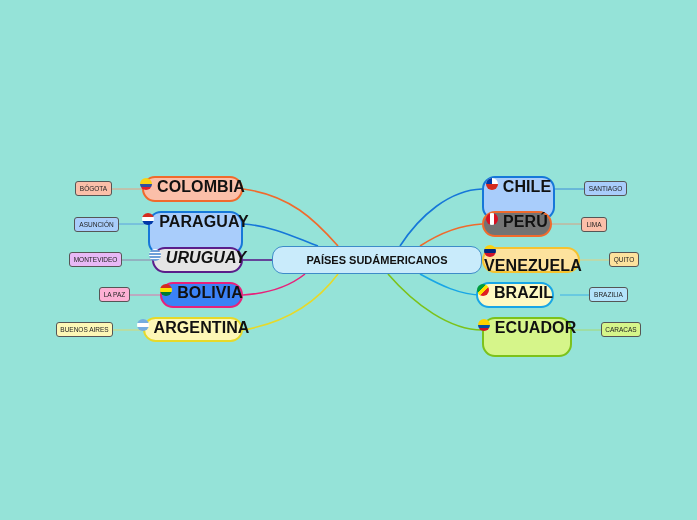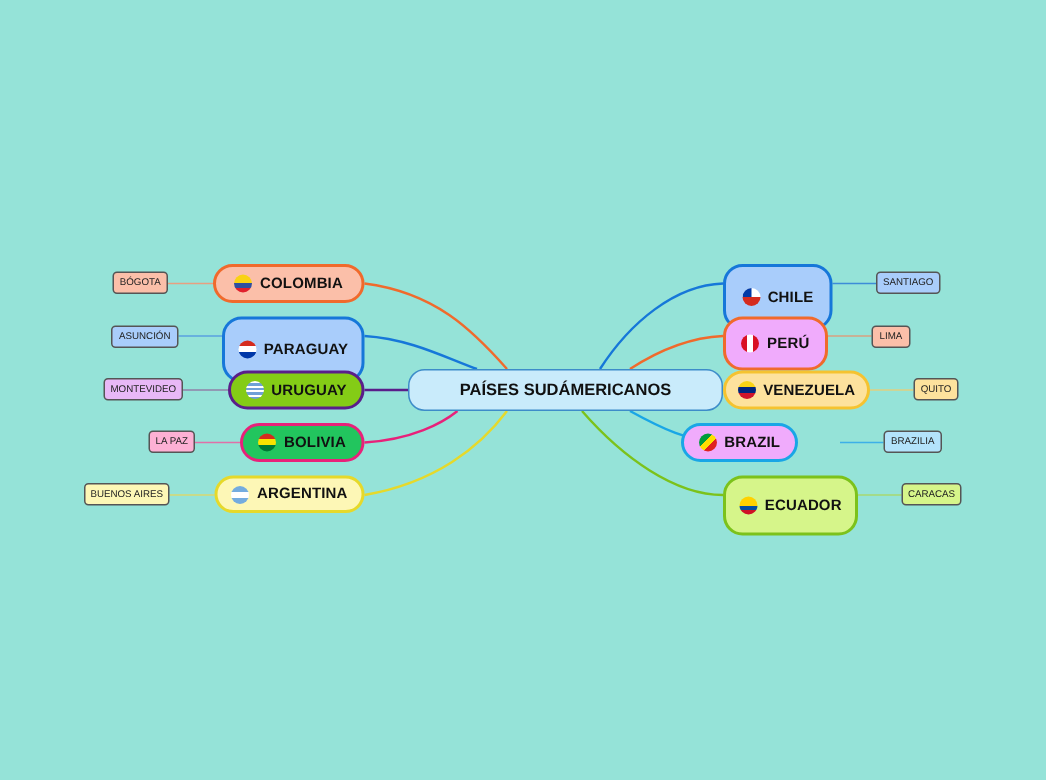--- a/index.html
+++ b/index.html
@@ -5,22 +5,22 @@
   html, body { margin: 0; padding: 0; }
   body {
     width: 697px; height: 520px; position: relative; overflow: hidden;
     background: #95e3d8;
     font-family: "Liberation Sans", "DejaVu Sans", sans-serif;
   }
   svg.edges { position: absolute; left: 0; top: 0; width: 697px; height: 520px; }
   .node {
     position: absolute; box-sizing: border-box;
     border-radius: 13px; border: 2px solid;
-    display: flex; align-items: center; justify-content: center;
-    font-weight: bold; font-size: 10px; color: #111;
+    display: flex; justify-content: center;
+    font-weight: bold; font-size: 16px; color: #111;
     letter-spacing: 0.1px; cursor: pointer;
   }
   .node .flag {
     width: 12px; height: 12px; border-radius: 50%; margin-right: 5px;
     flex: 0 0 12px; overflow: hidden; position: relative;
   }
   .root {
     position: absolute; box-sizing: border-box;
     left: 272px; top: 246px; width: 210px; height: 28px;
     border-radius: 11px; border: 1.5px solid #3d8cc9;
@@ -71,48 +71,48 @@
 </div>
 
 <div class="node" style="left:142px;top:176px;width:101px;height:26px;background:#fbbfa9;border-color:#f06a2c;">
   <span class="flag" style="background:linear-gradient(#f9d214 0 50%,#2f4fa0 50% 75%,#e0202c 75%);"></span>
   <span>COLOMBIA</span>
 </div>
 <div class="node" style="left:148px;top:211px;width:95px;height:44px;background:#a9cdfb;border-color:#1677d9;">
   <span class="flag" style="background:linear-gradient(#d52b1e 0 33%,#fff 33% 66%,#0038a8 66%);"></span>
   <span>PARAGUAY</span>
 </div>
-<div class="node" style="left:152px;top:247px;width:91px;height:26px;background:#84cc16;border-color:#5a1e8a;">
+<div class="node" style="left:152px;top:247px;width:91px;height:26px;background:#e5e5e5;border-color:#5a1e8a;font-style:italic;">
   <span class="flag" style="background:repeating-linear-gradient(#fff 0 1.5px,#6fa0d8 1.5px 3px);"></span>
   <span>URUGUAY</span>
 </div>
-<div class="node" style="left:160px;top:282px;width:83px;height:26px;background:#22c55e;border-color:#e8217a;">
+<div class="node" style="left:160px;top:282px;width:83px;height:26px;background:#3b82f6;border-color:#e8217a;">
   <span class="flag" style="background:linear-gradient(#d52b1e 0 33%,#f9e300 33% 66%,#007934 66%);"></span>
   <span>BOLIVIA</span>
 </div>
 <div class="node" style="left:143px;top:317px;width:100px;height:25px;background:#fdf7b6;border-color:#e6d92a;">
   <span class="flag" style="background:linear-gradient(#74acdf 0 33%,#fff 33% 66%,#74acdf 66%);"></span>
   <span>ARGENTINA</span>
 </div>
 
 <div class="node" style="left:482px;top:176px;width:73px;height:44px;background:#a9cdfb;border-color:#1677d9;">
   <span class="flag" style="background:linear-gradient(#fff 0 50%,#d52b1e 50%);">
     <span style="position:absolute;left:0;top:0;width:6px;height:6px;background:#0039a6;"></span>
   </span>
   <span>CHILE</span>
 </div>
-<div class="node" style="left:482px;top:211px;width:70px;height:36px;background:#f0abfc;border-color:#f06a2c;">
+<div class="node" style="left:482px;top:211px;width:70px;height:26px;background:#737373;border-color:#f06a2c;">
   <span class="flag" style="background:linear-gradient(90deg,#d91023 0 33%,#fff 33% 66%,#d91023 66%);"></span>
   <span>PERÚ</span>
 </div>
-<div class="node" style="left:482px;top:247px;width:98px;height:26px;background:#fde29d;border-color:#f5c330;">
+<div class="node" style="left:482px;top:247px;width:98px;height:26px;background:#fde29d;border-color:#f5c330;flex-direction:column;">
   <span class="flag" style="background:linear-gradient(#f9d214 0 33%,#00247d 33% 66%,#cf142b 66%);"></span>
   <span>VENEZUELA</span>
 </div>
-<div class="node" style="left:454px;top:282px;width:78px;height:26px;background:#f0abfc;border-color:#19a6e6;">
+<div class="node" style="left:476px;top:282px;width:78px;height:26px;background:#fef9c3;border-color:#19a6e6;">
   <span class="flag" style="background:linear-gradient(135deg,#009c3b 0 40%,#fedf00 40% 60%,#e02020 60%);"></span>
   <span>BRAZIL</span>
 </div>
 <div class="node" style="left:482px;top:317px;width:90px;height:40px;background:#d6f58a;border-color:#7cc21b;">
   <span class="flag" style="background:linear-gradient(#ffd100 0 50%,#034ea2 50% 75%,#ce1126 75%);"></span>
   <span>ECUADOR</span>
 </div>
 
 <div class="leaf" style="left:75px;top:181px;width:37px;background:#fbbfa9;">
   <span>BÓGOTA</span>

